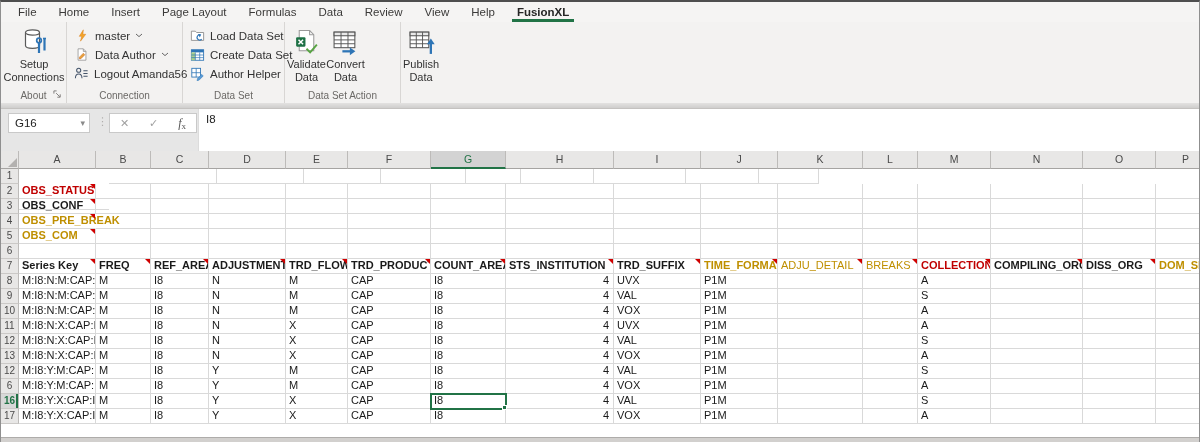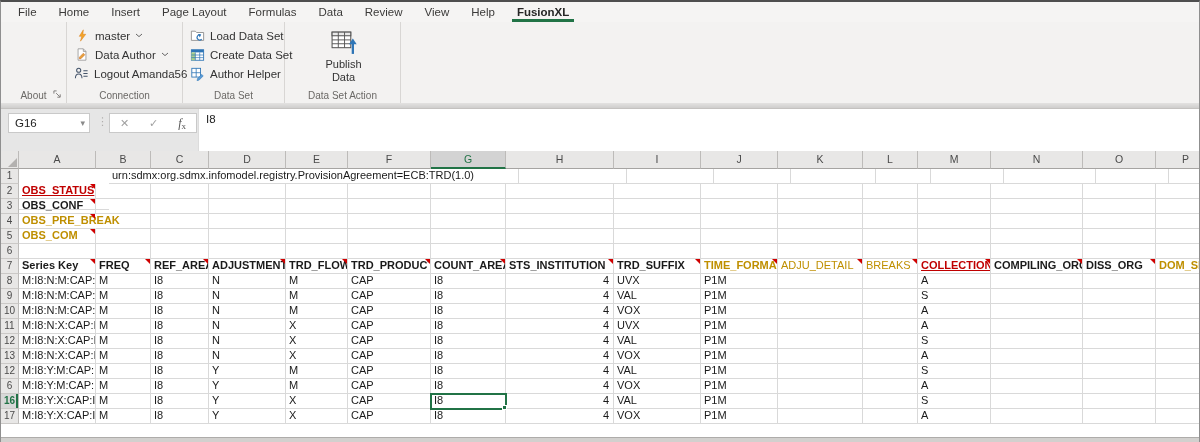--- a/index.html
+++ b/index.html
@@ -48,21 +48,21 @@
   .chead{flex:none;box-sizing:border-box;background:#e8e7e6;border-right:1px solid #bdbbb9;border-bottom:1px solid #a6a4a2;
     text-align:center;font-size:10.5px;line-height:17px;color:#4a4a4a;}
   .chead.sel{background:#d3d3d3;border-bottom:2px solid #217346;color:#217346;line-height:16px;}
   .grow{display:flex;height:15px;}
   .rowhead{flex:none;width:18px;box-sizing:border-box;background:#e8e7e6;border-right:1px solid #bdbbb9;border-bottom:1px solid #cbc9c7;
     font-size:10px;text-align:center;line-height:14px;color:#4a4a4a;}
   .rowhead.selr{background:#d8d8d8;color:#217346;box-shadow:inset -2px 0 0 #217346;font-weight:bold;}
   .cell{flex:none;box-sizing:border-box;border-right:1px solid #d9d9d9;border-bottom:1px solid #d9d9d9;
     font-size:11px;line-height:13.5px;padding:0 2px 0 3px;white-space:nowrap;overflow:hidden;position:relative;color:#1a1a1a;}
   .cell.b{font-weight:bold;}
-  .cell.red{color:#C00000;text-decoration:underline;}
+  .cell.red{color:#C00000;}
   .cell.gold{color:#BF8F00;}
   .cell.alignr{text-align:right;padding-right:4px;}
   .cell.spill{overflow:visible;z-index:2;background:#fff;border-right-color:transparent;}
   .cell.comment::before{content:'';position:absolute;top:0;right:0;border-left:5px solid transparent;border-top:5px solid #D00000;z-index:3;}
   .cell.selcell{outline:2px solid #217346;outline-offset:-1px;z-index:4;overflow:visible;background:#fff;}
   .cell.selcell::after{content:'';position:absolute;right:-2px;bottom:-2px;width:5px;height:5px;background:#217346;border:1px solid #fff;box-sizing:border-box;}
   .bottomband{position:absolute;left:0;right:0;bottom:0;height:5px;background:#d2d0ce;border-top:1px solid #aeacaa;box-sizing:border-box;}
   .icn svg{display:block;}
 </style>
 </head>
@@ -78,20 +78,33 @@
       <div class="tab">Formulas</div>
       <div class="tab">Data</div>
       <div class="tab">Review</div>
       <div class="tab">View</div>
       <div class="tab">Help</div>
       <div class="tab active">FusionXL</div>
     </div>
 
   <div class="ribbon">
     <div class="rgroup" style="width:66px">
+      <div class="bigbtn">
+        <span class="icn">
+            <svg viewBox="0 0 30 30" width="30" height="30">
+              <path d="M6.5 5.5 v13 q0 2.8 7 2.8 t7 -2.8 v-13" fill="#fff" stroke="#5a5a5a" stroke-width="1.2"></path>
+              <ellipse cx="13.5" cy="5.5" rx="7" ry="2.6" fill="#fff" stroke="#5a5a5a" stroke-width="1.2"></ellipse>
+              <circle cx="20" cy="13.5" r="2.3" fill="none" stroke="#2E75B6" stroke-width="1.7"></circle>
+              <path d="M20 15.5 V26" stroke="#2E75B6" stroke-width="2.2"></path>
+              <path d="M25.5 12 v11.5" stroke="#2E75B6" stroke-width="2.2"></path>
+              <path d="M24 11.5 h3" stroke="#2E75B6" stroke-width="1.6"></path>
+            </svg>
+          </span>
+        <span class="biglabel">Setup Connections</span>
+      </div>
       <div class="gfooter">
         <span>About</span>
         <span class="launcher" id="launcher-icon"><span class="icn"><svg viewBox="0 0 10 10" width="9" height="9">
                 <path d="M1 4 V1 h3" fill="none" stroke="#767472"></path>
                 <path d="M3.5 3.5 l4 4" stroke="#767472"></path>
                 <path d="M8 4.8 V8 H4.8" fill="none" stroke="#767472"></path>
               </svg></span></span>
       </div>
     </div>
     <div class="rgroup" style="width:116px">
@@ -168,20 +181,44 @@
                 <path d="M8 13.2 l4.8 -4.8 1.8 1.8 -4.8 4.8 -2.4 0.6 z" fill="#5B9BD5" stroke="#2E75B6" stroke-width="0.5"></path>
               </svg>
             </span>
             <span class="slabel">Author Helper</span>
           </div>
         </div>
       <div class="gfooter"><span>Data Set</span></div>
     </div>
     <div class="rgroup" style="width:116px">
       <div class="big-items" id="action-items">
+          <div class="bigbtn" style="width: 37px;">
+            <span class="icn">
+              <svg viewBox="0 0 26 26" width="27" height="27">
+                <path d="M6 1.5 h10 l4 4 V21 H6 z" fill="#fff" stroke="#9a9a9a"></path>
+                <path d="M16 1.5 v4 h4" fill="none" stroke="#9a9a9a"></path>
+                <rect x="3" y="8" width="9" height="9" rx="1" fill="#1E7145"></rect>
+                <path d="M5.3 10.3 l4.4 4.4 M9.7 10.3 l-4.4 4.4" stroke="#fff" stroke-width="1.4"></path>
+                <path d="M13 19 l3.5 3.5 L23 15" fill="none" stroke="#57A443" stroke-width="1.8"></path>
+              </svg>
+            </span>
+            <span class="biglabel">Validate Data</span>
+          </div>
+          <div class="bigbtn" style="width: 37px;">
+            <span class="icn">
+              <svg viewBox="0 0 26 26" width="27" height="27">
+                <rect x="2" y="3" width="20" height="15" fill="#fff" stroke="#555"></rect>
+                <rect x="2" y="3" width="20" height="3.5" fill="#e9e9e9" stroke="#555"></rect>
+                <path d="M8.7 3 V18 M15.4 3 V18 M2 10.5 H22 M2 14.2 H22" stroke="#555" stroke-width="0.9"></path>
+                <path d="M10 21.5 H18" stroke="#2E75B6" stroke-width="2.2"></path>
+                <path d="M17.2 17.8 l5.3 3.7 -5.3 3.7 z" fill="#2E75B6"></path>
+              </svg>
+            </span>
+            <span class="biglabel">Convert Data</span>
+          </div>
           <div class="bigbtn" style="width: 37px; margin-left: 38px;">
             <span class="icn">
               <svg viewBox="0 0 26 26" width="27" height="27">
                 <rect x="2" y="3" width="18" height="15" fill="#fff" stroke="#555"></rect>
                 <rect x="2" y="3" width="18" height="3.5" fill="#e9e9e9" stroke="#555"></rect>
                 <path d="M8 3 V18 M14 3 V18 M2 10.5 H20 M2 14.2 H20" stroke="#555" stroke-width="0.9"></path>
                 <path d="M22 24 V13" stroke="#2E75B6" stroke-width="2.2"></path>
                 <path d="M18.3 14.6 L22 9.2 l3.7 5.4 z" fill="#2E75B6"></path>
               </svg>
             </span>
@@ -225,21 +262,20 @@
         <div class="chead" style="width: 85px;">K</div>
         <div class="chead" style="width: 55px;">L</div>
         <div class="chead" style="width: 73px;">M</div>
         <div class="chead" style="width: 92px;">N</div>
         <div class="chead" style="width: 73px;">O</div>
         <div class="chead" style="width: 60px;">P</div>
       </div>
       <div class="grow">
         <div class="rowhead">1</div>
         <div class="cell" style="width: 90px; margin-top: 40px;">StructureURN</div>
-        <div class="cell" style="width: 410px;">urn:sdmx:org.sdmx.infomodel.registry.ProvisionAgreement=ECB:TRD(1.0)</div>
         <div class="cell" style="width: 108px;"></div>
         <div class="cell" style="width: 87px;"></div>
         <div class="cell" style="width: 77px;"></div>
         <div class="cell" style="width: 85px;"></div>
         <div class="cell" style="width: 55px;"></div>
         <div class="cell" style="width: 73px;"></div>
         <div class="cell" style="width: 92px;"></div>
         <div class="cell" style="width: 73px;"></div>
         <div class="cell" style="width: 60px;"></div>
       </div>

